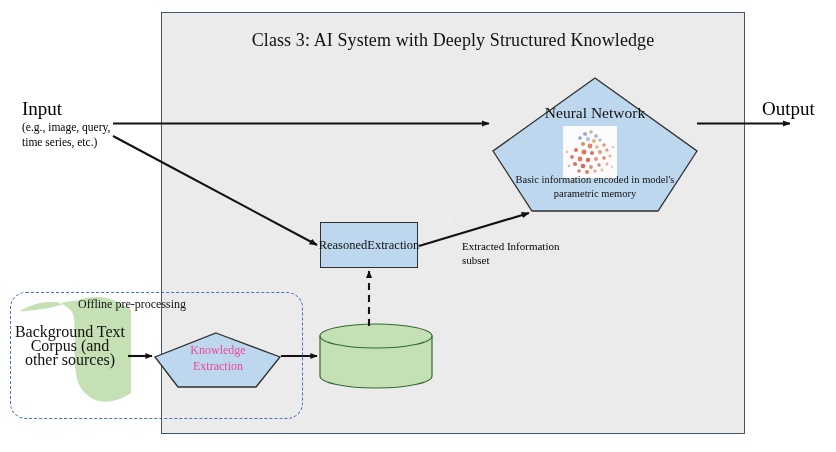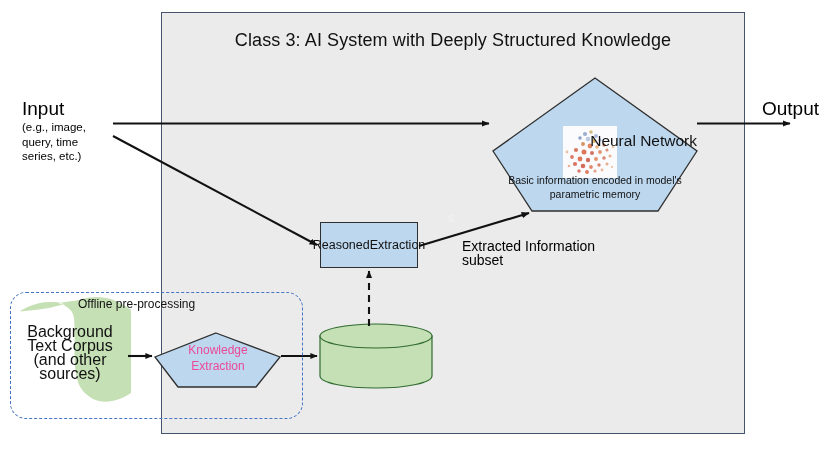--- a/index.html
+++ b/index.html
@@ -1,50 +1,50 @@
 <!DOCTYPE html>
 <html><head>
 <meta charset="utf-8">
 <style>
   html,body{margin:0;padding:0;background:#ffffff;}
   body{width:836px;height:452px;position:relative;overflow:hidden;
        font-family:"Liberation Sans","DejaVu Sans",sans-serif;color:#000;}
-  .stage{position:absolute;left:0;top:0;width:836px;height:452px;}
+  .stage{position:absolute;left:0;top:0;width:836px;height:452px;font-family:Liberation Serif, serif;}
 
   
   .sys-panel{position:absolute;left:161px;top:12px;width:584px;height:422px;
              background:#ebebeb;border:1.5px solid #44546a;box-sizing:border-box;}
   .sys-title{position:absolute;left:161px;top:30px;width:584px;text-align:center;
              font-size:18px;color:#111;letter-spacing:.1px;}
 
   
   .io-label{position:absolute;font-size:19px;color:#000;}
   .io-sub{position:absolute;font-size:11.5px;line-height:14.5px;color:#000;}
 
   
   .rx-box{position:absolute;left:320px;top:222px;width:98px;height:46px;
           background:#bdd7ee;border:1.3px solid #2f2f2f;box-sizing:border-box;
           display:flex;align-items:center;justify-content:center;
           font-size:12.5px;line-height:16px;text-align:center;color:#111;}
 
   
-  .free-label{position:absolute;font-size:14px;line-height:13.5px;color:#000;}
+  .free-label{position:absolute;font-size:11px;line-height:13.5px;color:#000;}
 
   
   .offline-box{position:absolute;left:10px;top:292px;width:293px;height:127px;
                border:1.4px dashed #4472c4;border-radius:16px;box-sizing:border-box;}
   .offline-title{position:absolute;left:78px;top:297px;font-size:12px;color:#111;}
   .wave-text{position:absolute;left:13px;top:325px;width:114px;text-align:center;
              font-size:16px;line-height:14px;color:#111;}
   .cyl-text{position:absolute;left:320px;top:345px;width:112px;text-align:center;
             font-size:10.5px;line-height:14px;color:#111;}
 
   
-  .nn-title{position:absolute;left:493px;top:104px;width:204px;text-align:right;
-            font-size:15.5px;color:#111;margin-top:28px;}
+  .nn-title{position:absolute;left:493px;top:104px;width:204px;text-align:center;
+            font-size:15.5px;color:#111;}
   .nn-sub{position:absolute;left:505px;top:173px;width:180px;text-align:center;
           font-size:10.5px;line-height:14px;color:#111;}
   .ka-text{position:absolute;left:163px;top:342px;width:110px;text-align:center;
            font-size:12px;line-height:16px;color:#ec4899;}
 
   .svg-layer{position:absolute;left:0;top:0;width:836px;height:452px;}
   .ghost-s{position:absolute;left:448px;top:210px;font-size:13px;color:#f2f2f2;}
 </style>
 </head>
 <body>

